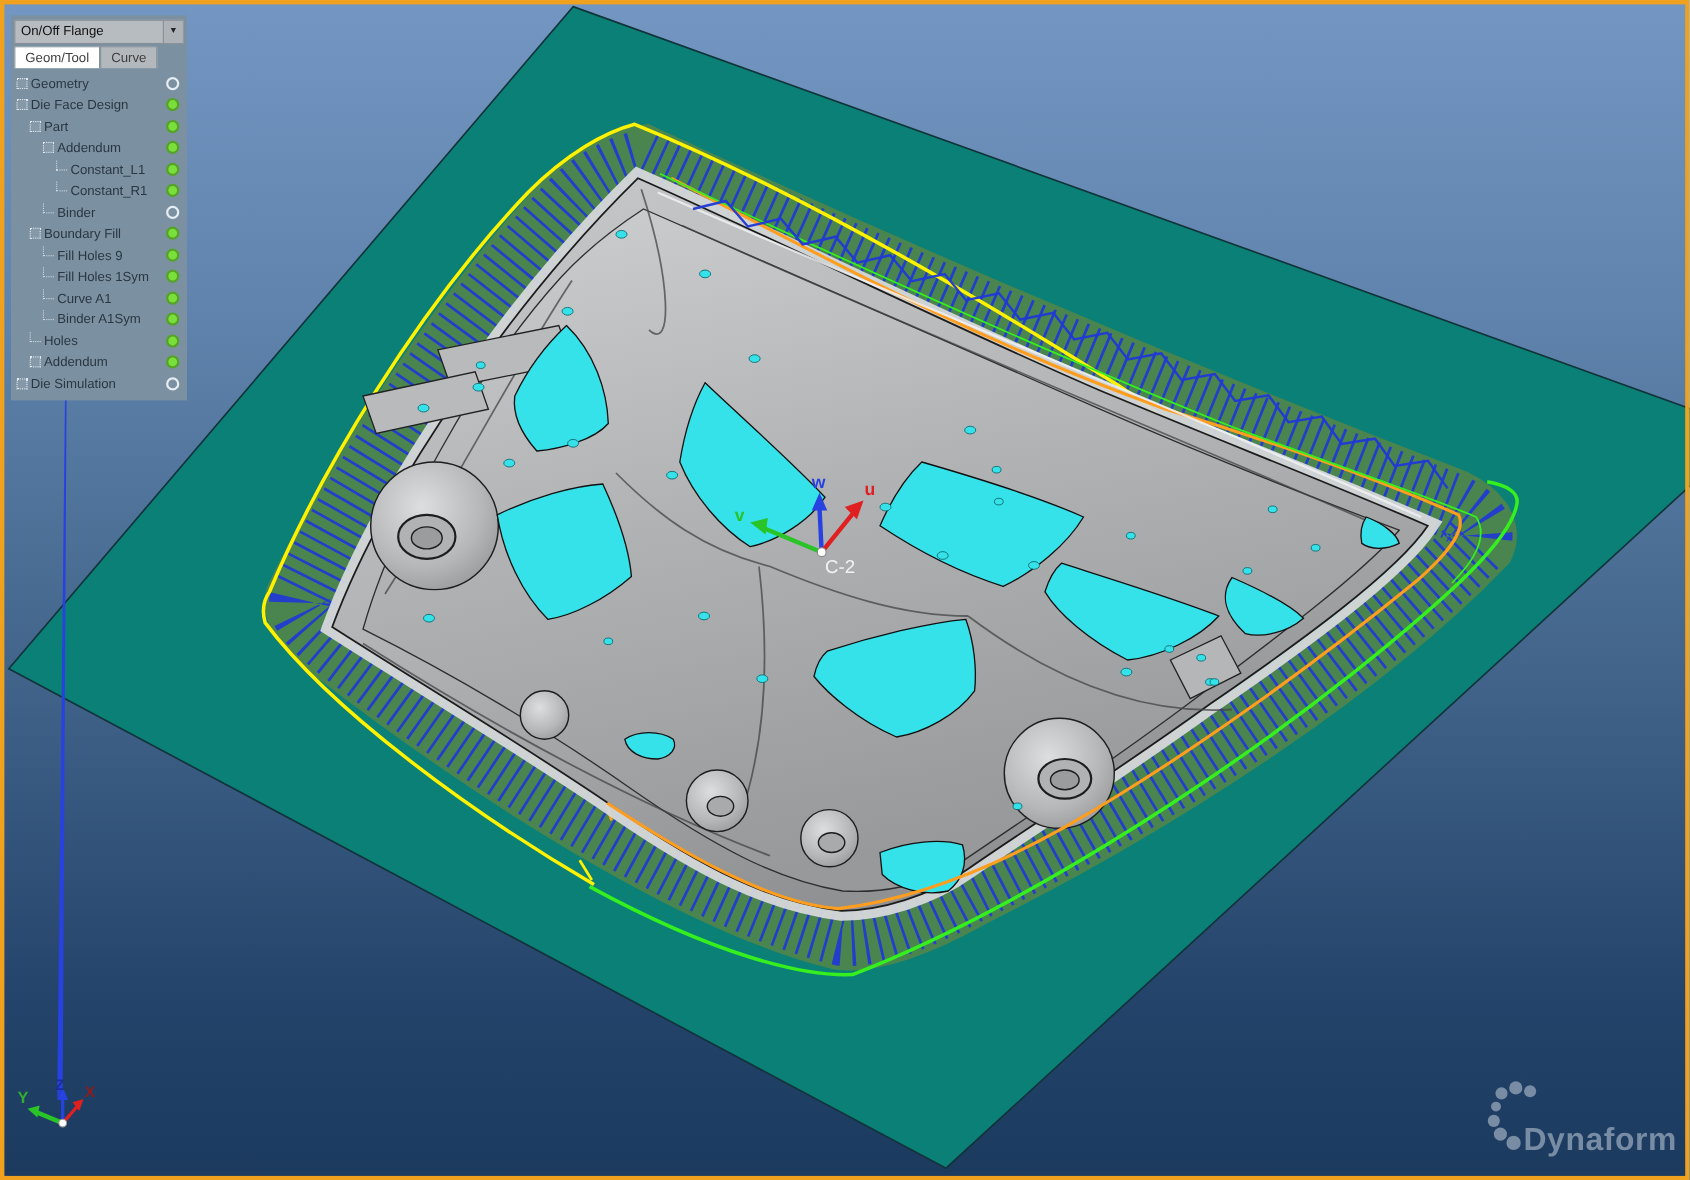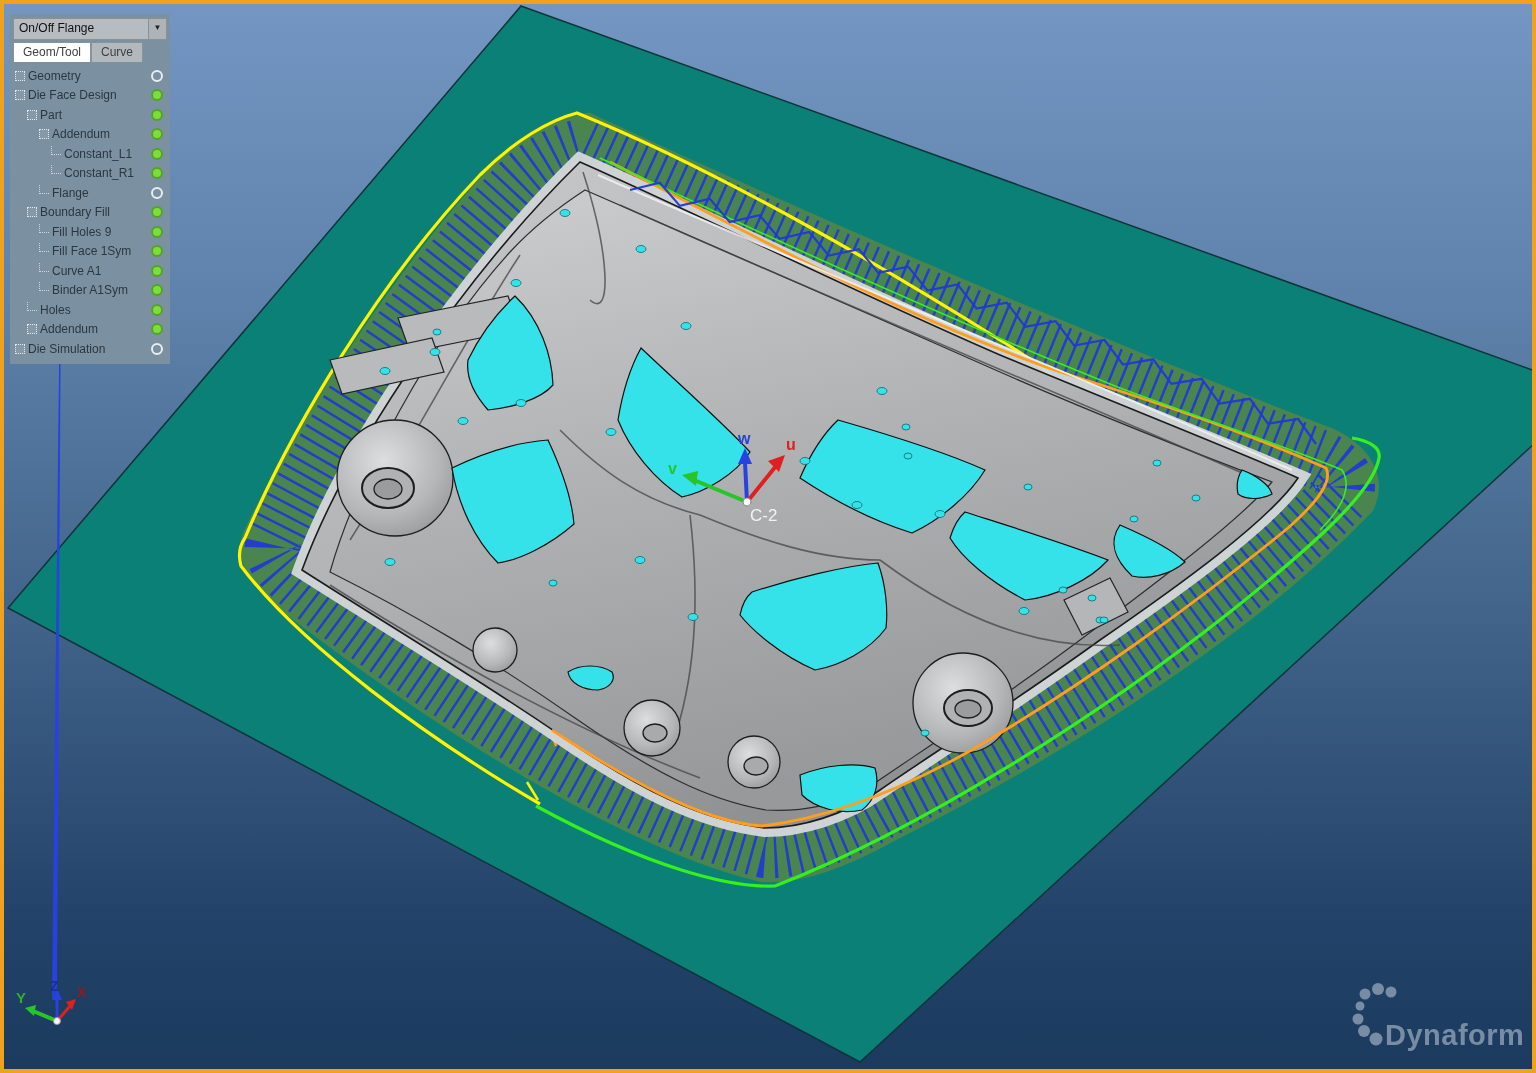--- a/index.html
+++ b/index.html
@@ -251,36 +251,36 @@
       <span class="tlabel">Constant_L1</span>
       <span class="dot" data-state="on"></span>
     </div>
     <div class="trow" data-level="3">
       <span class="twig" data-kind="leaf"></span>
       <span class="tlabel">Constant_R1</span>
       <span class="dot" data-state="on"></span>
     </div>
     <div class="trow" data-level="2">
       <span class="twig" data-kind="leaf"></span>
-      <span class="tlabel">Flange</span>
+      <span class="tlabel">Binder</span>
       <span class="dot" data-state="off"></span>
     </div>
     <div class="trow" data-level="1">
       <span class="twig" data-kind="branch"></span>
       <span class="tlabel">Boundary Fill</span>
       <span class="dot" data-state="on"></span>
     </div>
     <div class="trow" data-level="2">
       <span class="twig" data-kind="leaf"></span>
       <span class="tlabel">Fill Holes 9</span>
       <span class="dot" data-state="on"></span>
     </div>
     <div class="trow" data-level="2">
       <span class="twig" data-kind="leaf"></span>
-      <span class="tlabel">Fill Face 1Sym</span>
+      <span class="tlabel">Fill Holes 1Sym</span>
       <span class="dot" data-state="on"></span>
     </div>
     <div class="trow" data-level="2">
       <span class="twig" data-kind="leaf"></span>
       <span class="tlabel">Curve A1</span>
       <span class="dot" data-state="on"></span>
     </div>
     <div class="trow" data-level="2">
       <span class="twig" data-kind="leaf"></span>
       <span class="tlabel">Binder A1Sym</span>

